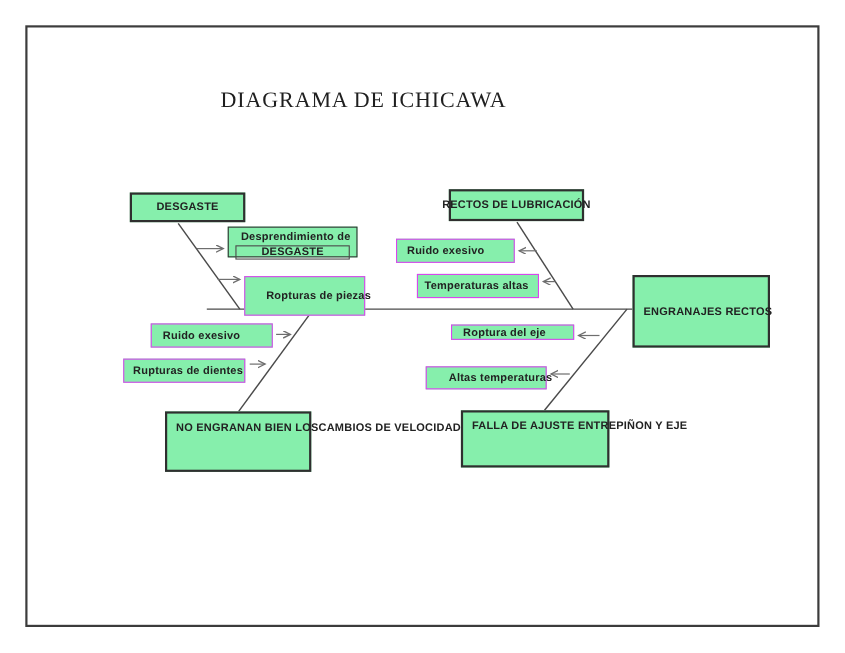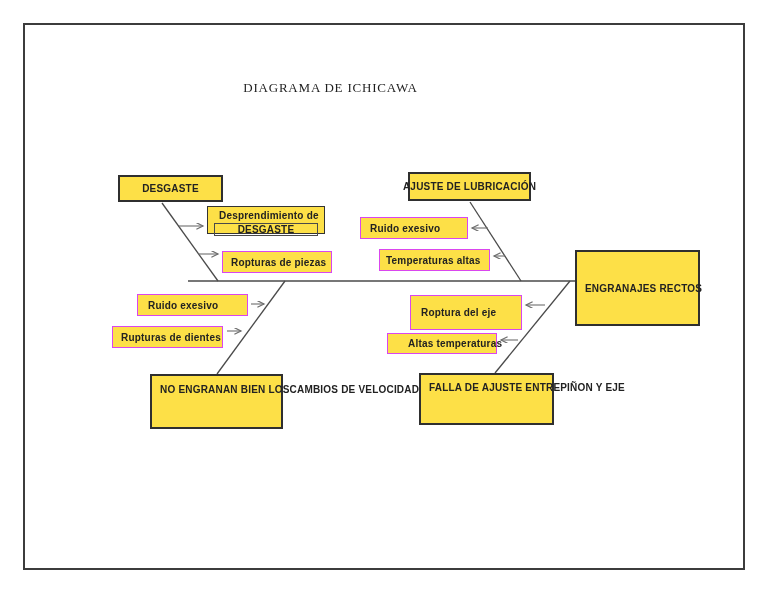--- a/index.html
+++ b/index.html
@@ -1,45 +1,45 @@
 <!DOCTYPE html>
 <html><head>
 <meta charset="utf-8">
 <style>
   html,body{margin:0;padding:0;background:#ffffff;}
   .page{position:relative;width:768px;height:594px;background:#ffffff;overflow:hidden;
         font-family:"Liberation Sans",sans-serif;color:#1c1c1c;}
   .frame{position:absolute;left:23px;top:23px;width:718px;height:543px;
          border:2px solid #3c3c3c;background:#ffffff;}
   .title{position:absolute;left:0;top:80px;width:661px;text-align:center;
-         font-family:"Liberation Serif",serif;font-size:13px;letter-spacing:0.8px;color:#1f1f1f;}
+         font-family:"Liberation Serif",serif;font-size:20px;letter-spacing:0.8px;color:#1f1f1f;}
   .overlay{position:absolute;left:0;top:0;width:768px;height:594px;}
-  .box{position:absolute;background:#fde047;box-sizing:border-box;
+  .box{position:absolute;background:#86efac;box-sizing:border-box;
        display:flex;align-items:center;font-size:10px;font-weight:700;letter-spacing:0.2px;
        white-space:nowrap;color:#222222;}
   .cause{border:1px solid #d946ef;}
   .cat{border:2px solid #2f2f2f;}
   .center{justify-content:center;}
   .multiline{align-items:flex-start;justify-content:flex-start;
              padding:5px 12px 0 8px;line-height:17px;}
   
   .b-desgaste{left:118px;top:175px;width:105px;height:27px;}
   .b-despr{left:207px;top:206px;width:118px;height:28px;border:1.5px solid #333333;
            flex-direction:column;align-items:stretch;justify-content:flex-start;padding:1px 6px 2px 6px;}
   .b-despr .despr-l1{padding-left:5px;line-height:15px;}
   .b-despr .despr-inner{border:1px solid #4a4a4a;flex:1;display:flex;align-items:center;justify-content:center;}
-  .b-ropturas-piezas{left:222px;top:251px;width:110px;height:22px;padding-left:8px;text-align:right;}
+  .b-ropturas-piezas{left:222px;top:251px;width:110px;height:36px;padding-left:19px;text-align:right;}
   .b-falla-lub{left:408px;top:172px;width:123px;height:29px;}
   .b-ruido-top{left:360px;top:217px;width:108px;height:22px;padding-left:9px;}
   .b-temp-altas{left:379px;top:249px;width:111px;height:22px;padding-left:6px;}
-  .b-engranajes{left:575px;top:250px;width:125px;height:76px;padding-left:8px;}
+  .b-engranajes{left:575px;top:250px;width:125px;height:66px;padding-left:8px;}
   .b-ruido-bottom{left:137px;top:294px;width:111px;height:22px;padding-left:10px;}
   .b-rupturas-dientes{left:112px;top:326px;width:111px;height:22px;padding-left:8px;text-align:right;}
   .b-no-engranan{left:150px;top:374px;width:133px;height:55px;}
-  .b-roptura-eje{left:410px;top:295px;width:112px;height:35px;padding-left:10px;}
+  .b-roptura-eje{left:410px;top:295px;width:112px;height:14px;padding-left:10px;}
   .b-altas-temp{left:387px;top:333px;width:110px;height:21px;padding-left:20px;}
   .b-falla-ajuste{left:419px;top:373px;width:135px;height:52px;line-height:16px;}
   .spine,.branch{stroke:#4a4a4a;stroke-width:1.3;}
   .arrow{stroke:#6e6e6e;stroke-width:1.1;fill:none;}
 </style>
 </head>
 <body>
 
 <div class="page">
   <div class="frame"></div>
@@ -68,21 +68,21 @@
     <line class="arrow" marker-end="url(#arr)" x1="227" y1="331" x2="241" y2="331"></line>
     <line class="arrow" marker-end="url(#arr)" x1="545" y1="305" x2="526" y2="305"></line>
     <line class="arrow" marker-end="url(#arr)" x1="518" y1="340" x2="501" y2="340"></line>
   </svg>
 
   <div class="box cat center b-desgaste">
     <span>DESGASTE</span>
   </div>
 
   <div class="box cat center b-falla-lub">
-    <span>AJUSTE DE LUBRICACIÓN</span>
+    <span>RECTOS DE LUBRICACIÓN</span>
   </div>
 
   <div class="box cat b-engranajes">
     <span>ENGRANAJES RECTOS</span>
   </div>
 
   <div class="box cat multiline b-no-engranan">
     <span>NO ENGRANAN BIEN LOS</span>
     <span>CAMBIOS DE VELOCIDAD</span>
   </div>

